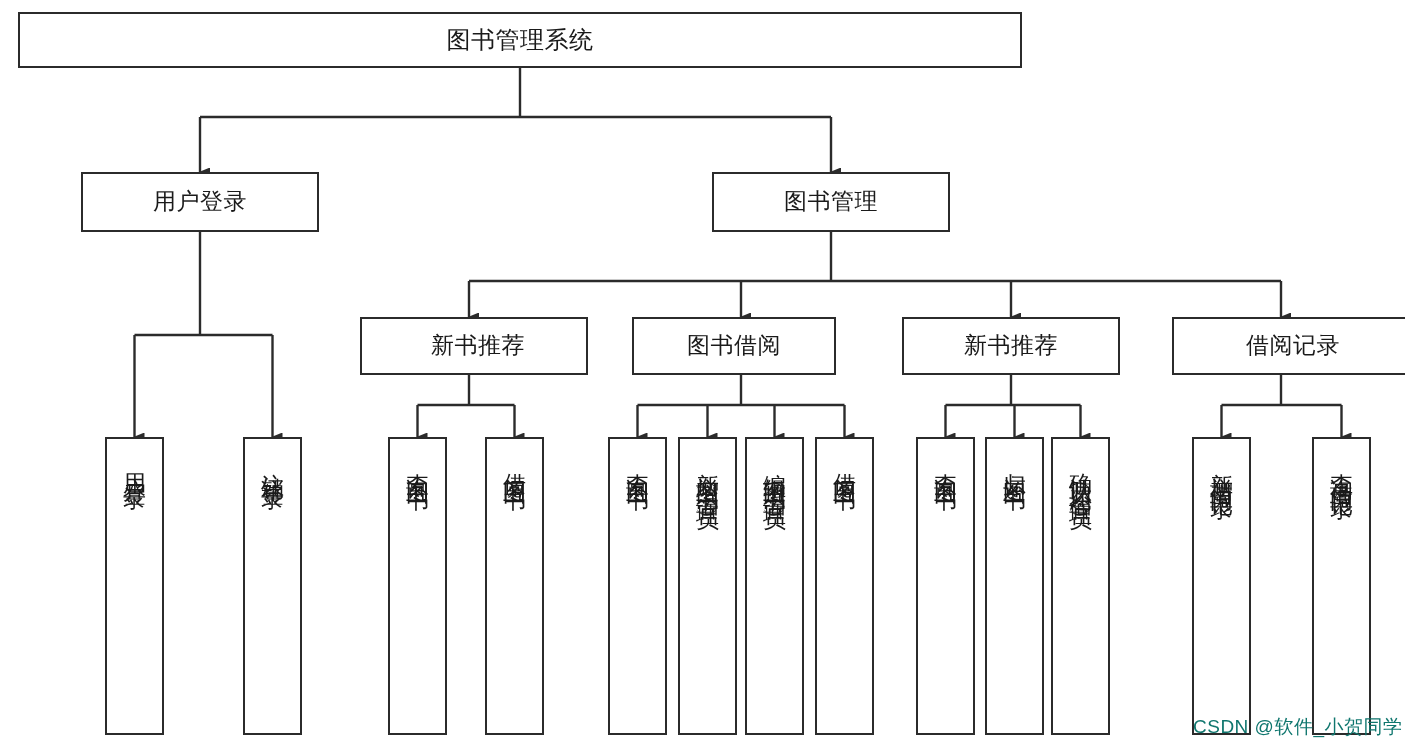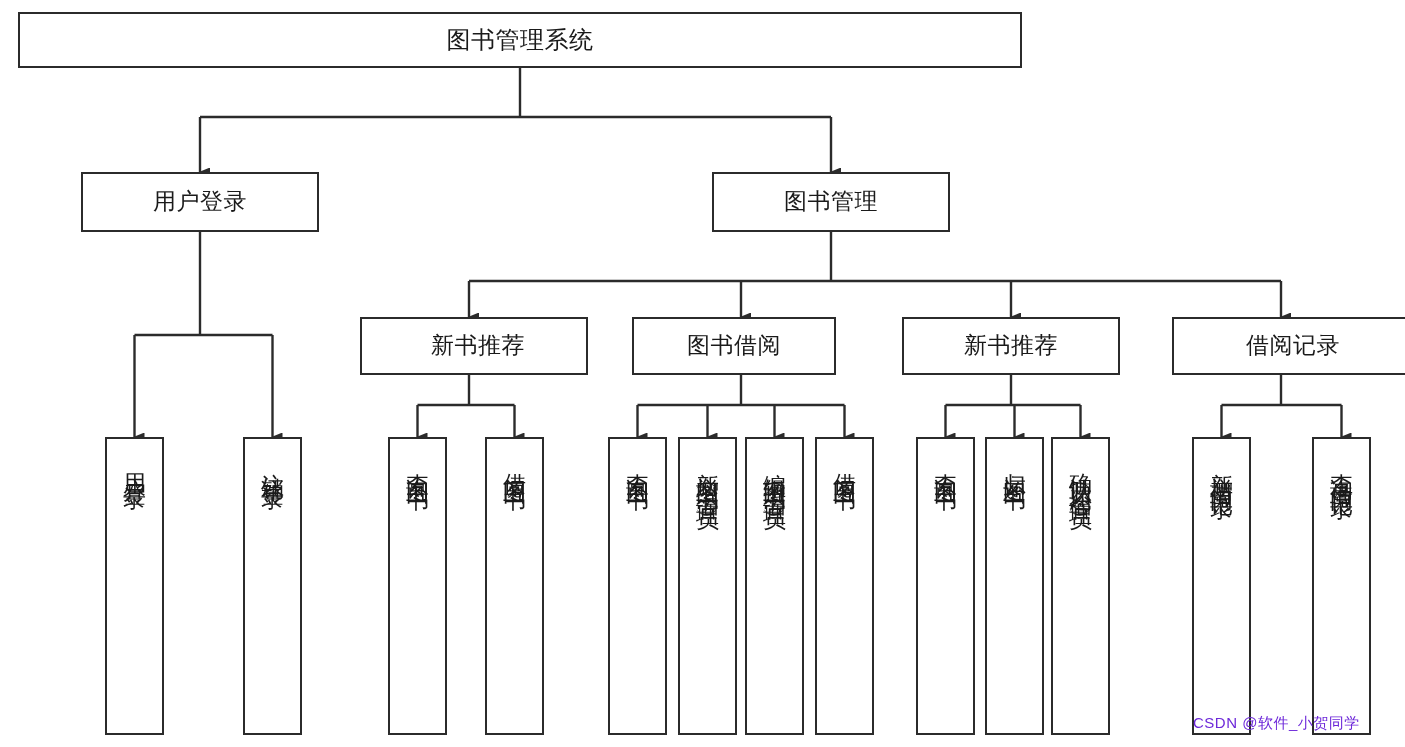--- a/index.html
+++ b/index.html
@@ -56,22 +56,22 @@
   .node.vertical .label {
     writing-mode: vertical-rl;
     text-orientation: upright;
     font-size: 23px;
     line-height: 1.0;
     letter-spacing: 5px;
     white-space: normal;
   }
   .watermark {
     position: absolute;
-    font-size: 15px;
-    color: #6d28d9;
+    font-size: 19px;
+    color: #0f766e;
     white-space: nowrap;
     letter-spacing: 0.5px;
   }
 </style>
 </head>
 <body>
 
 <div id="canvas">
   <svg class="links" viewBox="0 0 1405 747">
     <defs>

